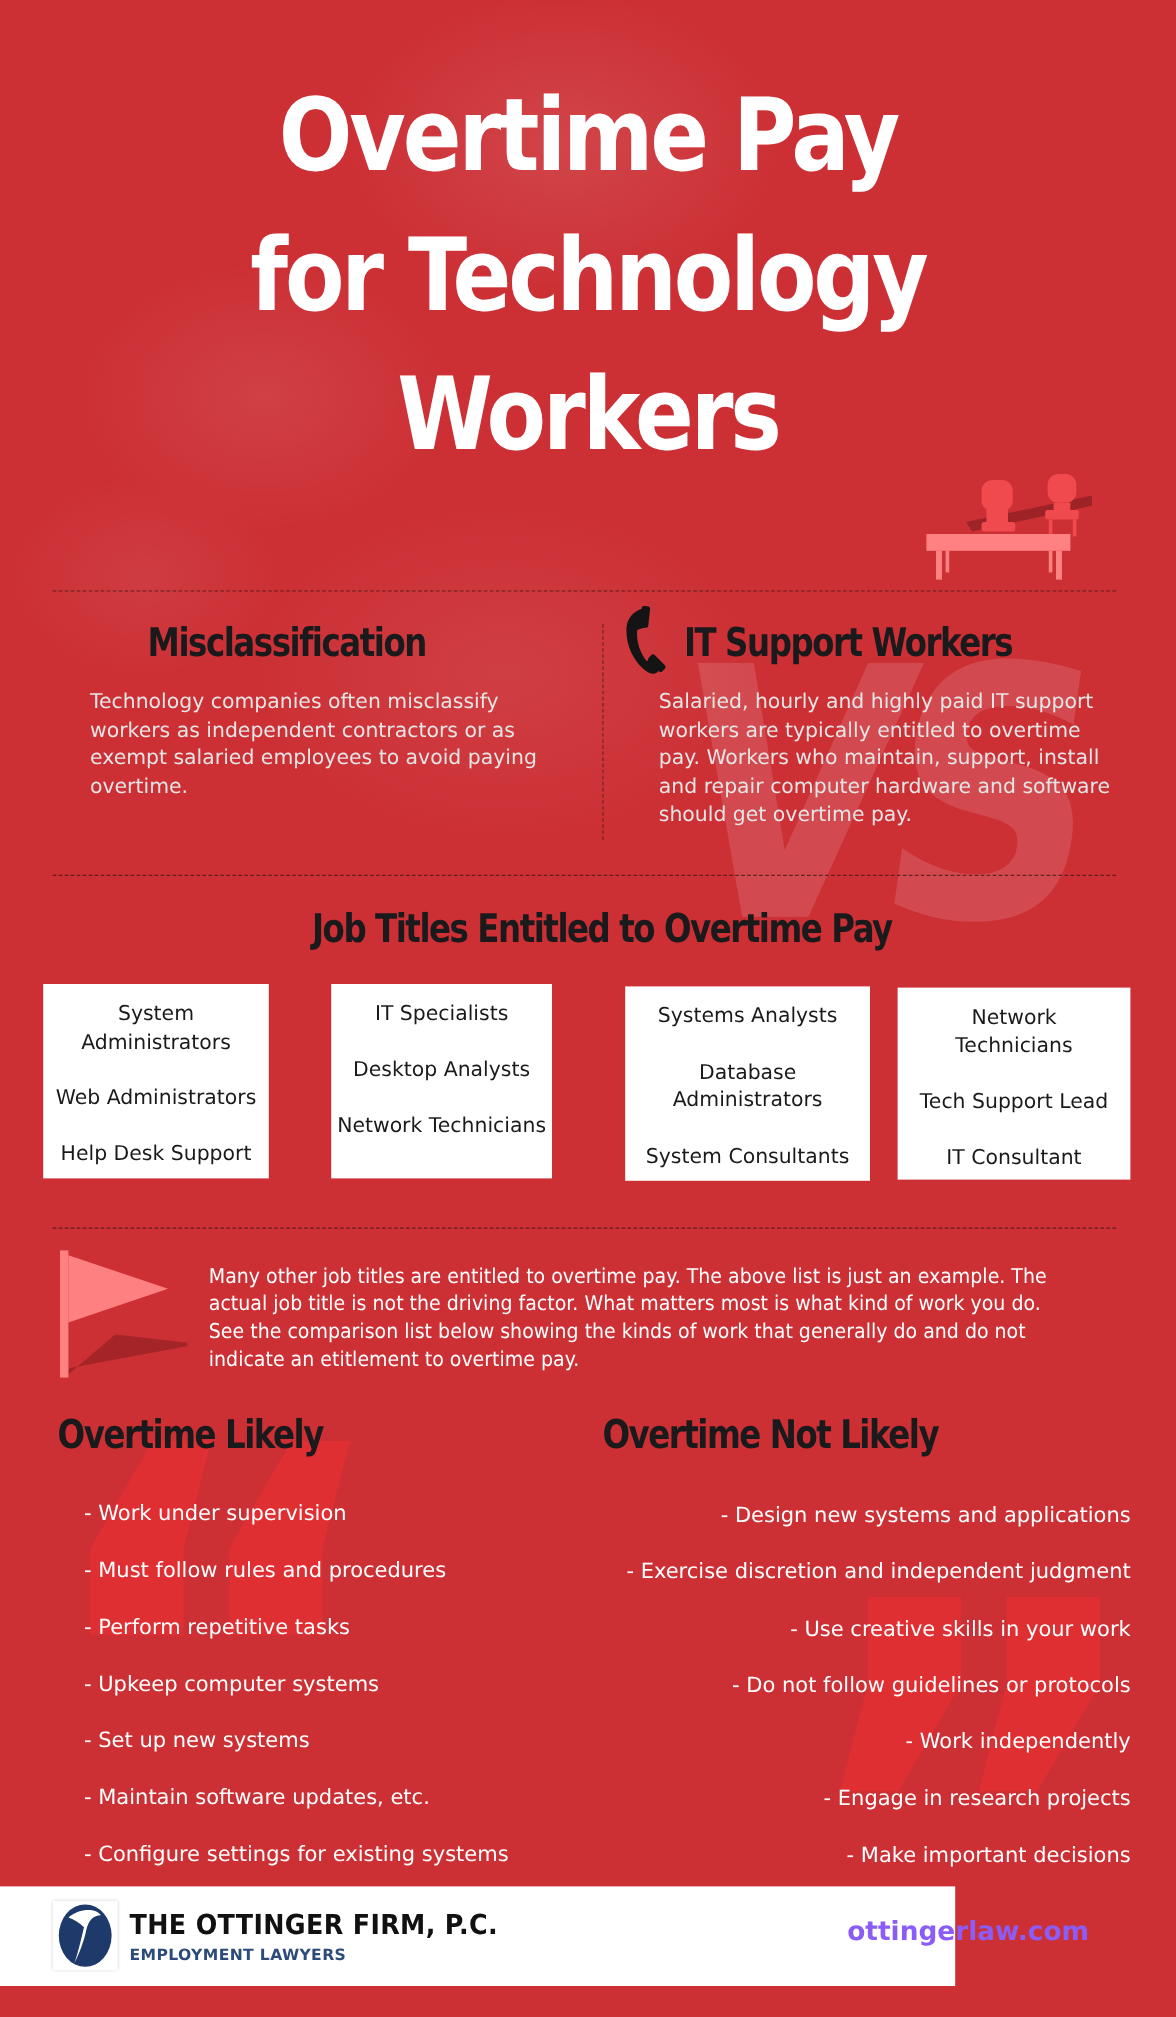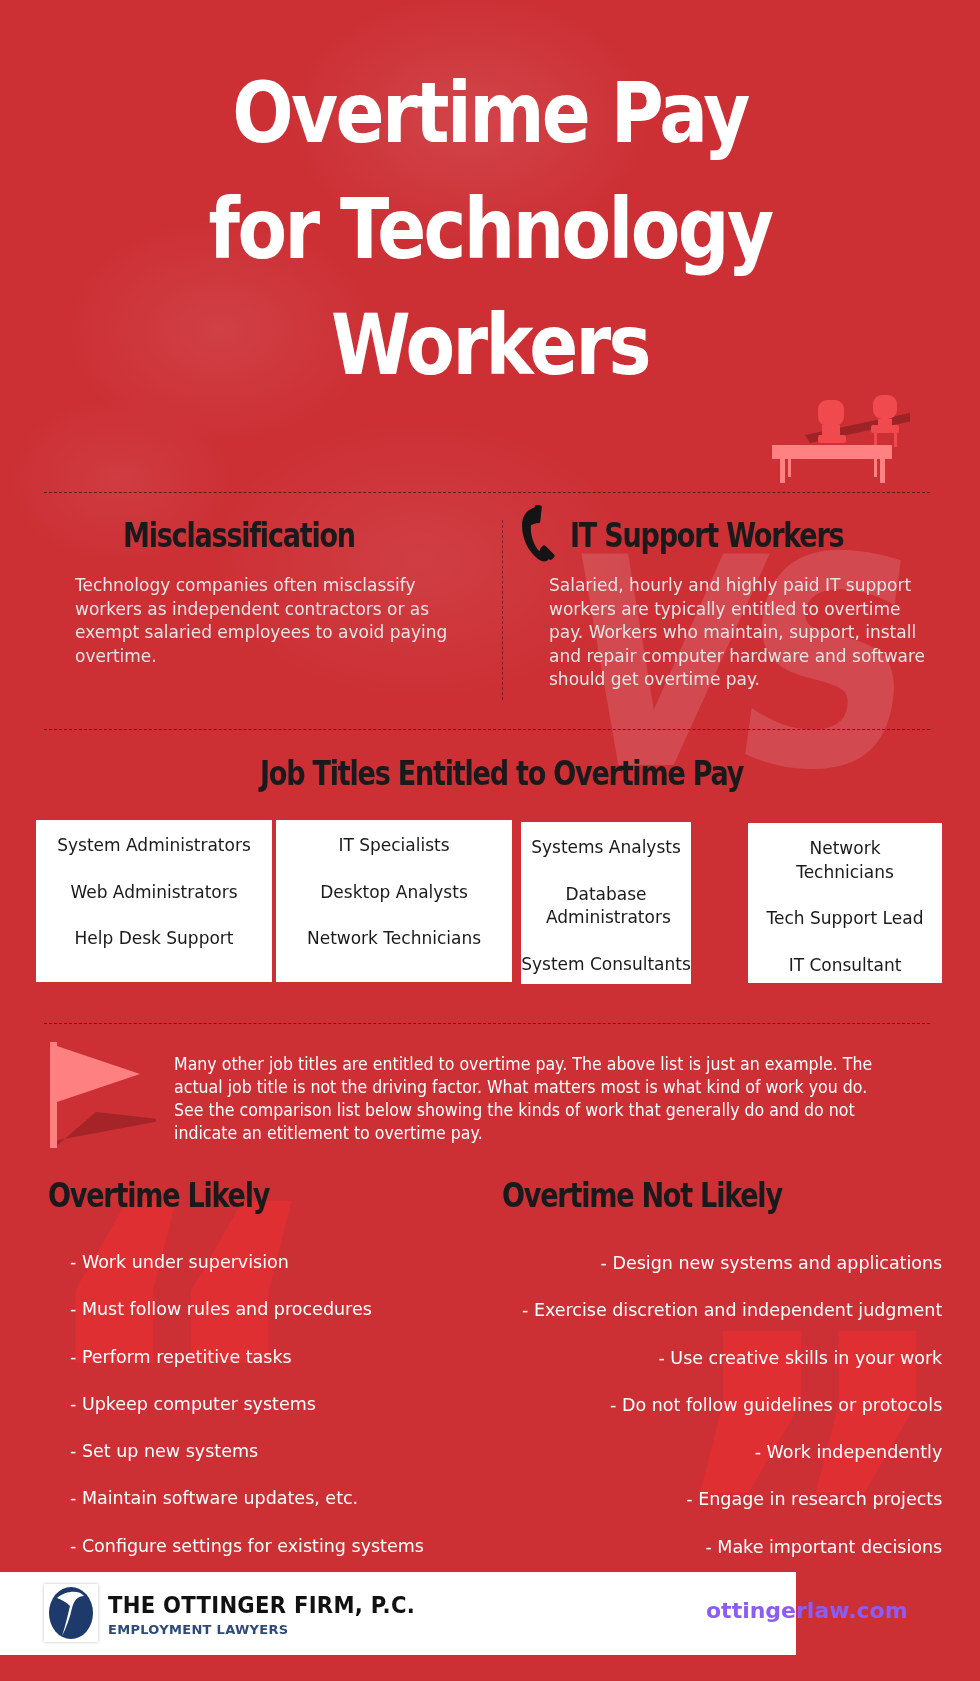--- a/index.html
+++ b/index.html
@@ -144,31 +144,31 @@
   <rect x="16" y="0" width="7" height="18" rx="2" fill="#141414" transform="rotate(6 19 9)"></rect>
   <rect x="26" y="40" width="7" height="16" rx="2" fill="#141414" transform="rotate(-45 29 48)"></rect>
 </svg>
 <div class="section-heading" style="left:570px; top:516px;">IT Support Workers</div>
 <p class="body-text" style="left:549px; top:574px; width:390px; margin:0;">Salaried, hourly and highly paid IT support workers are typically entitled to overtime pay.  Workers who maintain, support, install and repair computer hardware and software should get overtime pay.</p>
 
 <div class="divider" style="top:729px;"></div>
 
 <div class="section-heading" style="left:260px; top:754px;">Job Titles Entitled to Overtime Pay</div>
 
-<div class="job-box" style="left:36px; top:820px; width:236px; height:162px;">
+<div class="job-box" style="left:36px; top:820px; width:188px; height:162px;">
   <span class="item">System Administrators</span>
   <span class="item">Web Administrators</span>
   <span class="item">Help Desk Support</span>
 </div>
-<div class="job-box" style="left:276px; top:820px; width:236px; height:162px;">
+<div class="job-box" style="left:276px; top:820px; width:184px; height:162px;">
   <span class="item">IT Specialists</span>
   <span class="item">Desktop Analysts</span>
   <span class="item">Network Technicians</span>
 </div>
-<div class="job-box" style="left:521px; top:822px; width:170px; height:162px;">
+<div class="job-box" style="left:521px; top:822px; width:204px; height:162px;">
   <span class="item">Systems Analysts</span>
   <span class="item" style="margin-left:25px; margin-right:25px;">Database Administrators</span>
   <span class="item">System Consultants</span>
 </div>
 <div class="job-box" style="left:748px; top:823px; width:194px; height:160px;">
   <span class="item" style="margin-left:40px; margin-right:40px;">Network Technicians</span>
   <span class="item">Tech Support Lead</span>
   <span class="item">IT Consultant</span>
 </div>
 

